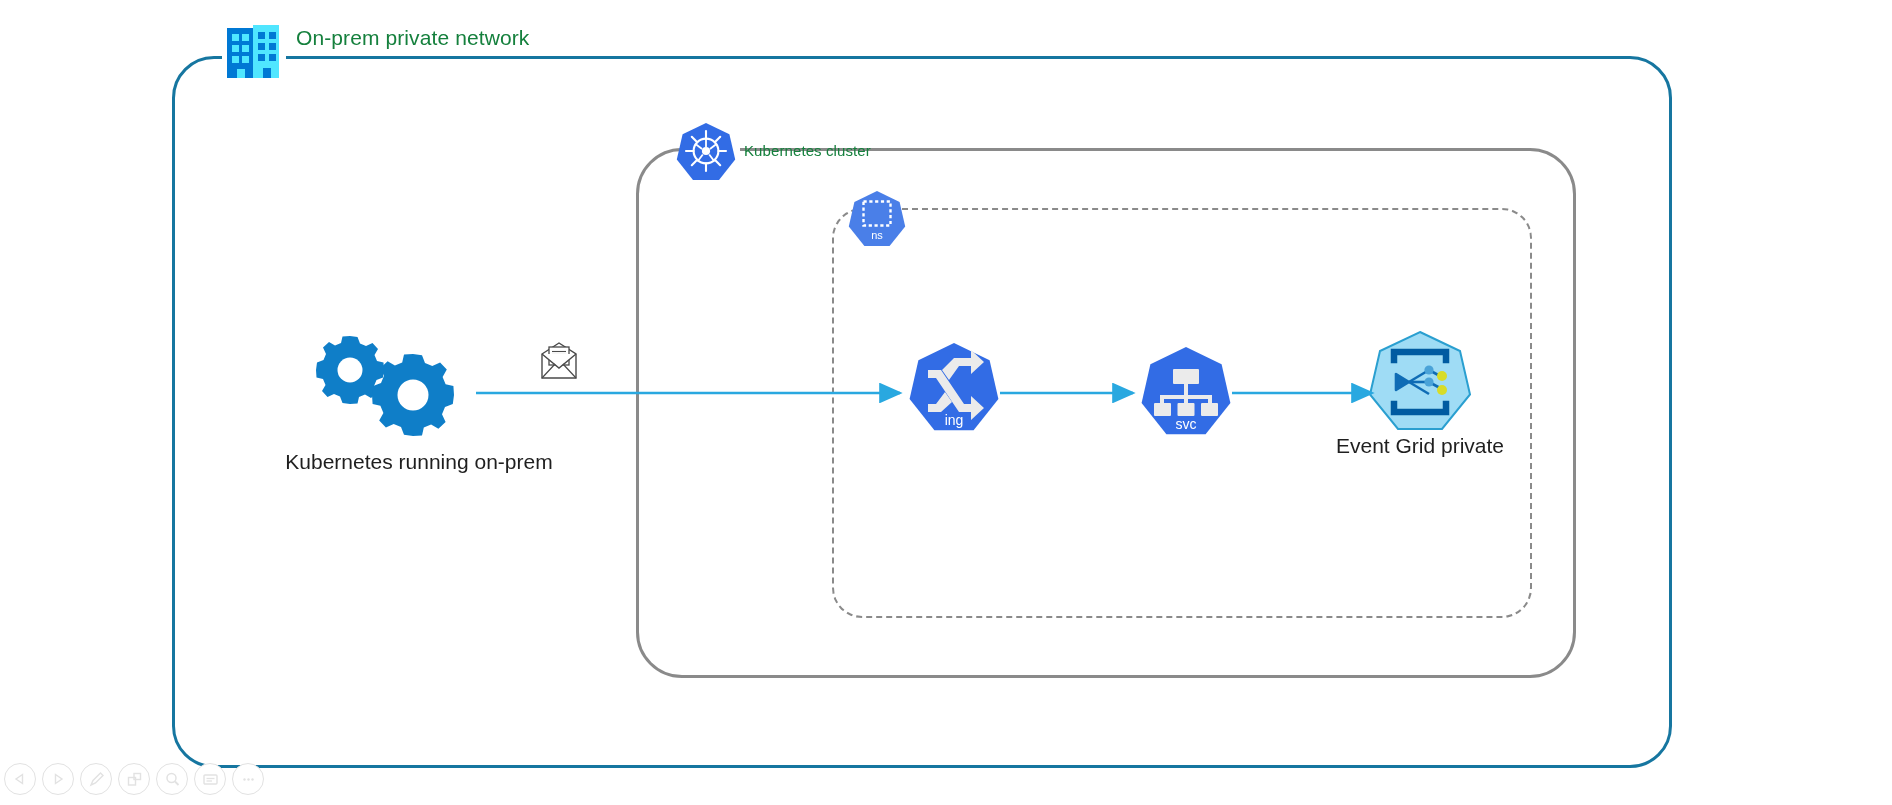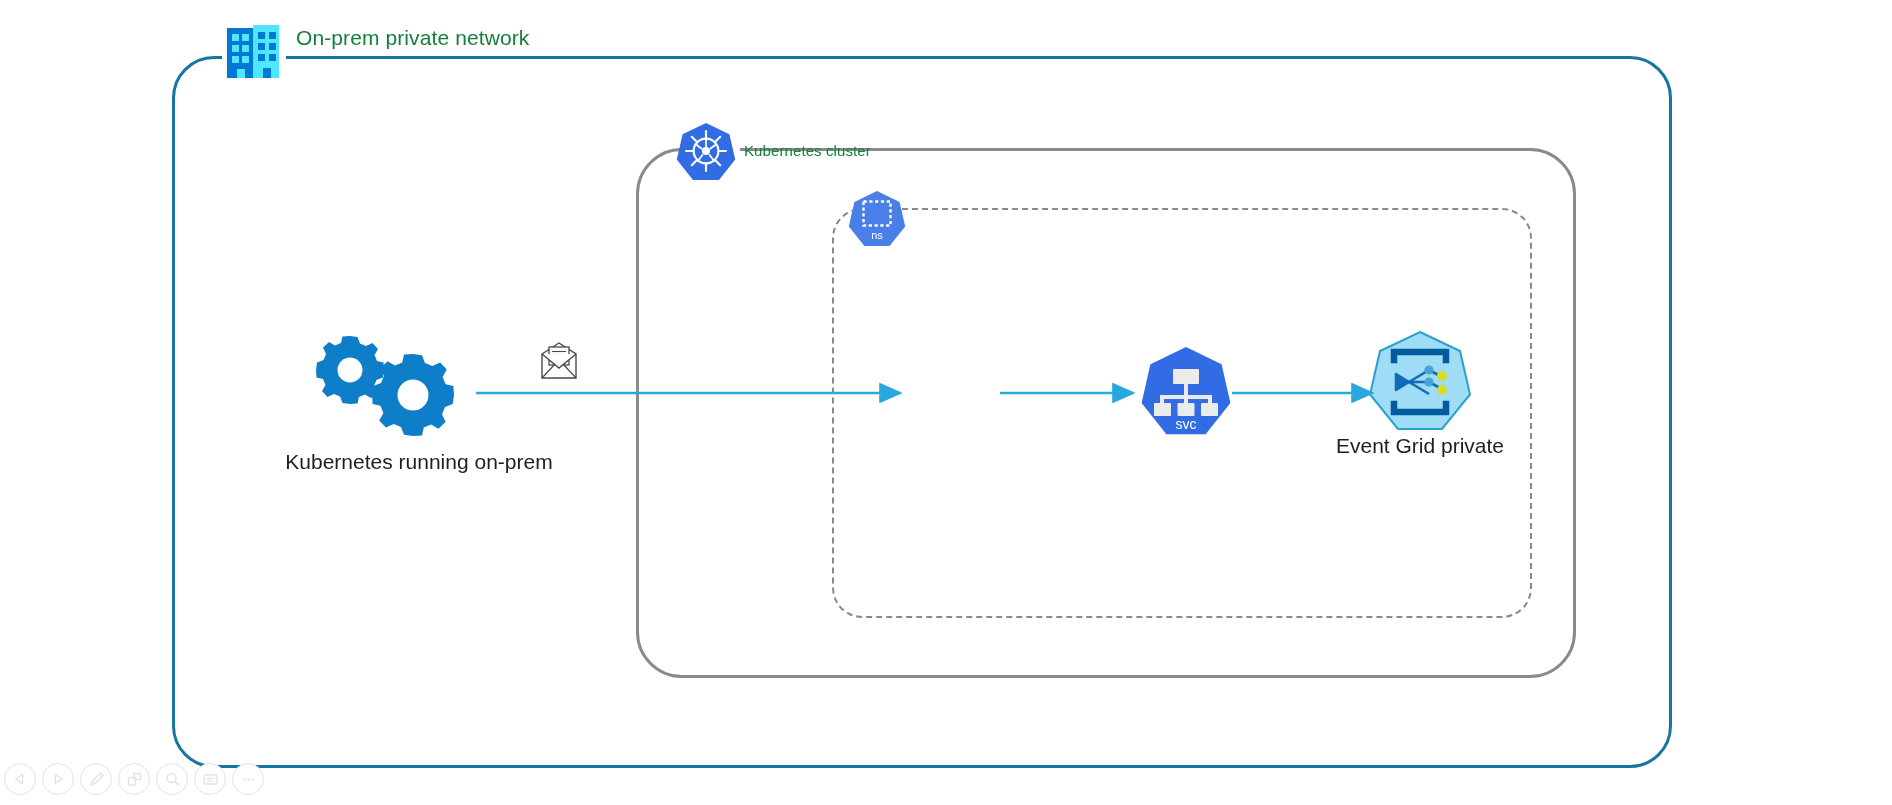--- a/index.html
+++ b/index.html
@@ -196,20 +196,31 @@
         <line x1="14" y1="9.5" x2="28" y2="9.5"></line>
         <line x1="14" y1="12.5" x2="28" y2="12.5"></line>
         <line x1="14" y1="15.5" x2="28" y2="15.5"></line>
         <line x1="14" y1="18.5" x2="28" y2="18.5"></line>
       </g>
       <path d="M4,12 L21,26 L38,12" fill="#ffffff" stroke="#4a4a4a" stroke-width="1.4"></path>
       <path d="M4,36 L17,22 M38,36 L25,22" fill="none" stroke="#4a4a4a" stroke-width="1.2"></path>
     </svg>
   </div>
 
+  <div class="icon-abs" style="left:908px; top:342px;">
+    <svg width="92" height="94" viewBox="0 0 92 94">
+      <polygon points="46,1 81.6,18.2 90.4,57.1 65.6,88.3 26.4,88.3 1.6,57.1 10.4,18.2" fill="#326ce5"></polygon>
+      <g fill="#ebebeb">
+        <path d="M20,28 L33,28 L56,62 L63,62 L63,54 L76,66 L63,78 L63,70 L51,70 L28,36 L20,36 Z"></path>
+        <path d="M63,16 L63,24 L51,24 L41,38 L34,28 L46,16 L63,16 L63,8 L76,20 L63,32 Z"></path>
+        <path d="M20,62 L28,62 L37,50 L44,60 L33,70 L20,70 Z"></path>
+      </g>
+      <text x="46" y="83" font-family="'Liberation Sans',sans-serif" font-size="14" fill="#ffffff" text-anchor="middle">ing</text>
+    </svg>
+  </div>
 
   <div class="icon-abs" style="left:1140px; top:346px;">
     <svg width="92" height="94" viewBox="0 0 92 94">
       <polygon points="46,1 81.6,18.2 90.4,57.1 65.6,88.3 26.4,88.3 1.6,57.1 10.4,18.2" fill="#326ce5"></polygon>
       <g fill="#ebebeb">
         <rect x="33" y="23" width="26" height="15" rx="1"></rect>
         <rect x="44" y="38" width="4" height="11"></rect>
         <rect x="20" y="49" width="52" height="4"></rect>
         <rect x="20" y="49" width="4" height="8"></rect>
         <rect x="44" y="49" width="4" height="8"></rect>

